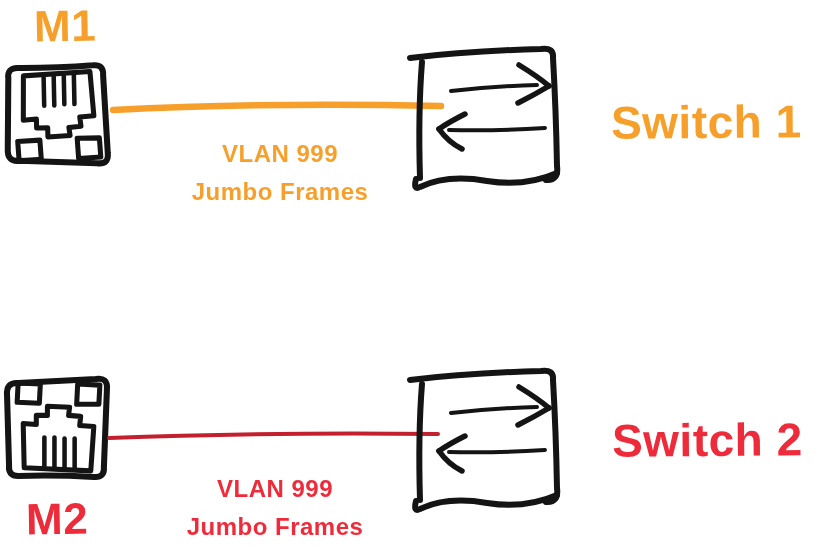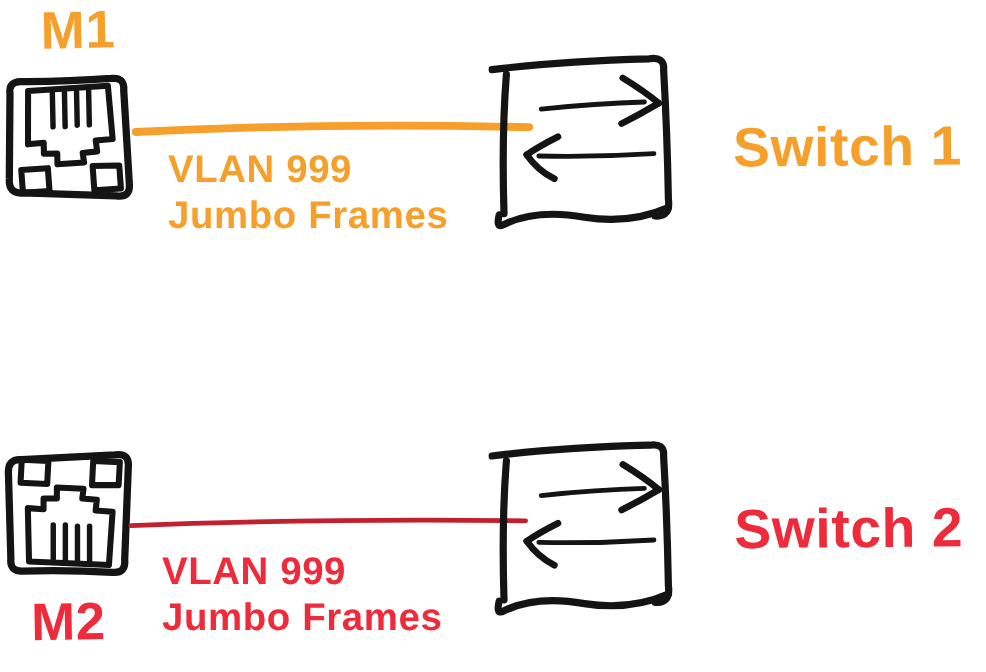--- a/index.html
+++ b/index.html
@@ -21,21 +21,21 @@
   .abs { position: absolute; }
   .hand {
     font-weight: 700;
     letter-spacing: 0.5px;
   }
   .c-orange { color: var(--orange); }
   .c-red { color: var(--red); }
 
   .machine-label { font-size: 44px; line-height: 1; transform: rotate(-1deg); }
   .switch-label { font-size: 46px; line-height: 1; transform: rotate(-0.5deg); white-space: nowrap; }
-  .link-labels { font-size: 32px; line-height: 38px; white-space: nowrap; }
+  .link-labels { text-align: center; font-size: 24px; line-height: 38px; white-space: nowrap; margin-top: 13px; }
 
   svg .ink {
     stroke: var(--ink);
     fill: none;
     stroke-linecap: round;
     stroke-linejoin: round;
   }
   .link-line path { fill: none; stroke-linecap: round; }
   .link-line.orange path { stroke: var(--orange); }
   .link-line.red path { stroke: var(--red-line); }

